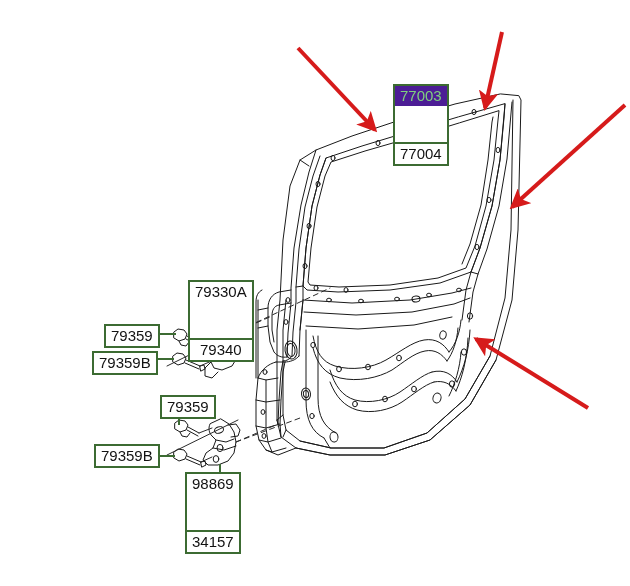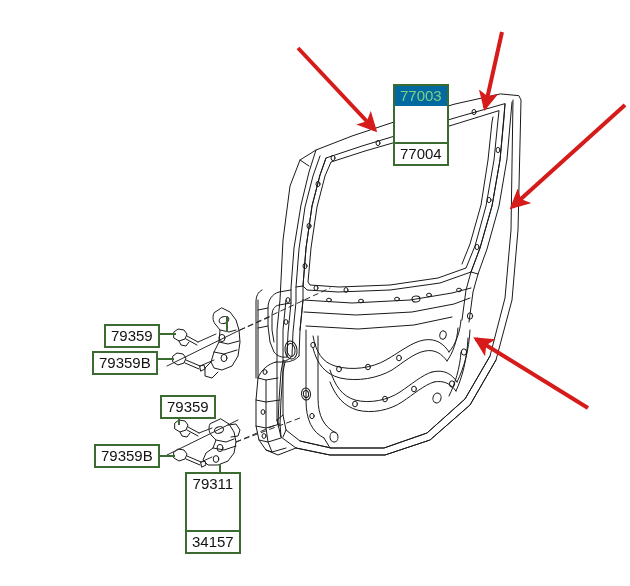--- a/index.html
+++ b/index.html
@@ -47,21 +47,21 @@
   }
   .partlabel .row {
     padding: 1px 5px 2px 5px;
     box-sizing: border-box;
   }
   .partlabel .row + .row {
     border-top: 2px solid #3c6b32;
     margin-top: 36px;
   }
   .partlabel .row.hl {
-    background: #0369a1;
+    background: #4c1d95;
     color: #7fd07f;
   }
   .leader {
     position: absolute;
     background: #3c6b32;
   }
 </style>
 </head>
 <body>
 
@@ -314,36 +314,40 @@
     <div class="leader" style="left:156px; top:358px; width:18px; height:2px;"></div>
     <div class="leader" style="left:178px; top:413px; width:2px; height:12px;"></div>
     <div class="leader" style="left:157px; top:455px; width:18px; height:2px;"></div>
     <div class="leader" style="left:219px; top:464px; width:2px; height:10px;"></div>
 
     <div class="partlabel" style="left:393px; top:84px;">
       <div class="row hl">77003</div>
       <div class="row">77004</div>
     </div>
 
+    <div class="partlabel" style="left:188px; top:280px;">
+      <div class="row">79330A</div>
+      <div class="row">79340</div>
+    </div>
 
     <div class="partlabel" style="left:104px; top:324px;">
       <div class="row">79359</div>
     </div>
 
     <div class="partlabel" style="left:92px; top:351px;">
       <div class="row">79359B</div>
     </div>
 
     <div class="partlabel" style="left:160px; top:395px;">
       <div class="row">79359</div>
     </div>
 
     <div class="partlabel" style="left:94px; top:444px;">
       <div class="row">79359B</div>
     </div>
 
     <div class="partlabel" style="left:185px; top:472px;">
-      <div class="row">79311</div>
+      <div class="row">98869</div>
       <div class="row">34157</div>
     </div>
 
   </div>
 </div>
 
 </body></html>

